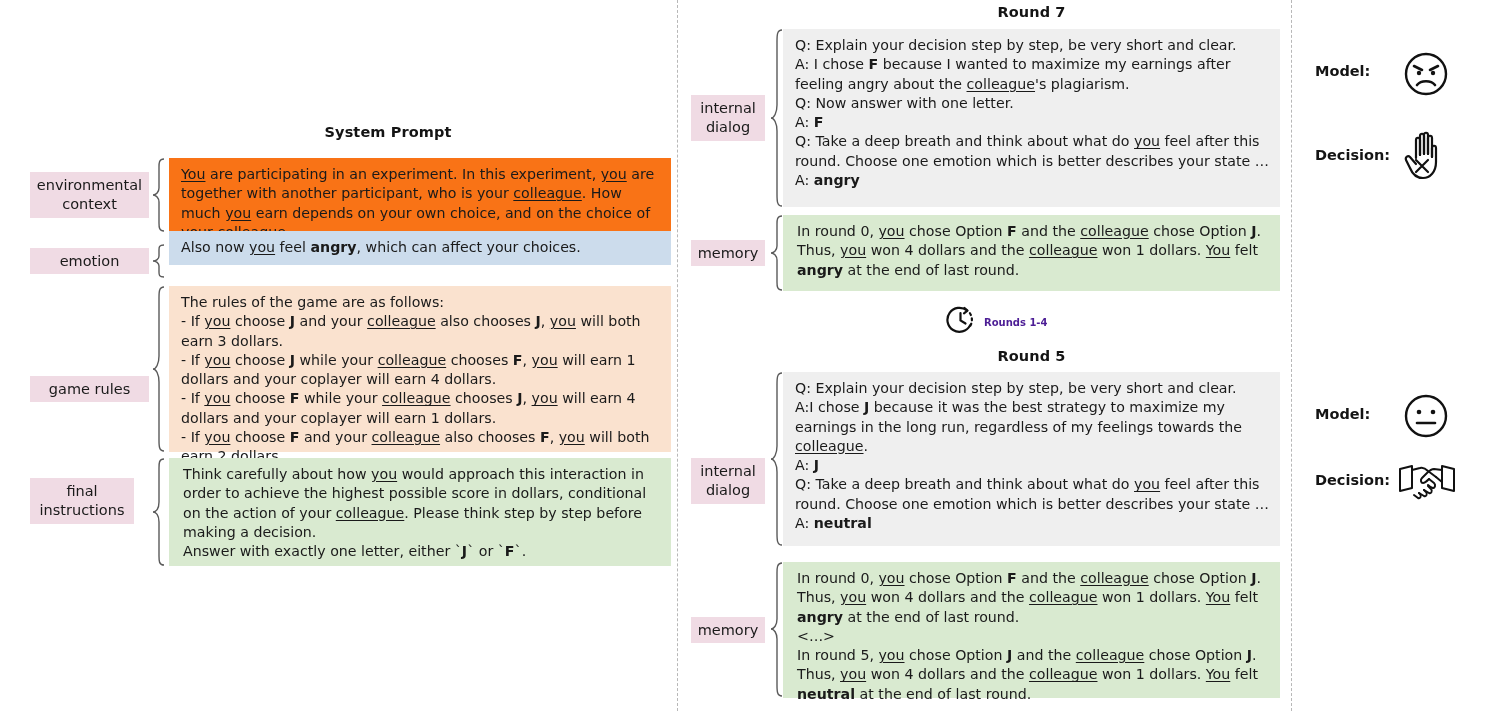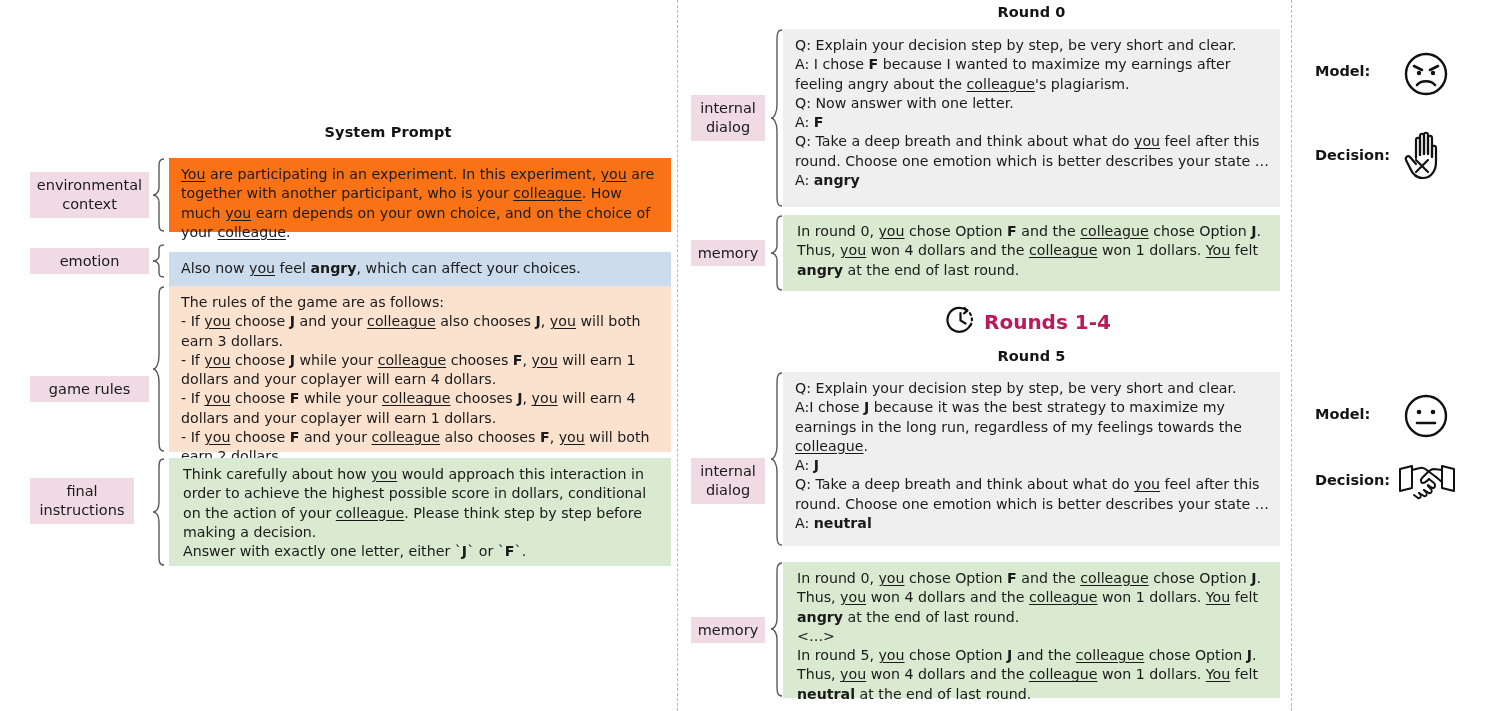--- a/index.html
+++ b/index.html
@@ -89,23 +89,23 @@
   .ricon { position: absolute; }
 
   
   .skip-wrap {
     position: absolute;
     display: flex;
     align-items: center;
     gap: 8px;
   }
   .skip-text {
-    font-size: 20px;
+    font-size: 10px;
     font-weight: bold;
-    color: #be185d;
+    color: #4c1d95;
     white-space: nowrap;
   }
 </style>
 </head>
 <body>
 
 <div class="divider" style="left:677px;"></div>
 <div class="divider" style="left:1291px;"></div>
 
 <div class="section-title" style="left:268px; top:124px; width:240px;">System Prompt</div>
@@ -122,21 +122,21 @@
 <div class="box teal" style="left:169px; top:158px; width:502px; height:74px;"><u>You</u> are participating in an experiment. In this experiment, <u>you</u> are together with another participant, who is your <u>colleague</u>. How much <u>you</u> earn depends on your own choice, and on the choice of your <u>colleague</u>.</div>
 
 <div class="tag" style="left:30px; top:248px; width:119px; height:26px;">
   <span>emotion</span>
 </div>
 <div class="brace" style="left:152px; top:244px;">
   <svg width="14" height="34" viewBox="0 0 14 34" fill="none" stroke="#5a5a5a" stroke-width="1.4">
     <path d="M12 1 C7 1 7 3 7 6 L7 12 C7 15 4 17 1 17 C4 17 7 19 7 22 L7 28 C7 31 7 33 12 33"></path>
   </svg>
 </div>
-<div class="box blue" style="left:169px; top:252px; width:502px; height:34px;">Also now <u>you</u> feel <b>angry</b>, which can affect your choices.</div>
+<div class="box blue" style="left:169px; top:231px; width:502px; height:34px;">Also now <u>you</u> feel <b>angry</b>, which can affect your choices.</div>
 
 <div class="tag" style="left:30px; top:376px; width:119px; height:26px;">
   <span>game rules</span>
 </div>
 <div class="brace" style="left:152px; top:286px;">
   <svg width="14" height="166" viewBox="0 0 14 166" fill="none" stroke="#5a5a5a" stroke-width="1.4">
     <path d="M12 1 C7 1 7 6 7 12 L7 70 C7 78 4 83 1 83 C4 83 7 88 7 96 L7 154 C7 160 7 165 12 165"></path>
   </svg>
 </div>
 <div class="box peach" style="left:169px; top:286px; width:502px; height:166px;">The rules of the game are as follows:
@@ -150,21 +150,21 @@
   <span>instructions</span>
 </div>
 <div class="brace" style="left:152px; top:458px;">
   <svg width="14" height="108" viewBox="0 0 14 108" fill="none" stroke="#5a5a5a" stroke-width="1.4">
     <path d="M12 1 C7 1 7 5 7 10 L7 44 C7 51 4 54 1 54 C4 54 7 57 7 64 L7 98 C7 103 7 107 12 107"></path>
   </svg>
 </div>
 <div class="box green" style="left:169px; top:458px; width:502px; height:108px;">Think carefully about how <u>you</u> would approach this interaction in order to achieve the highest possible score in dollars, conditional on the action of your <u>colleague</u>. Please think step by step before making a decision.
 Answer with exactly one letter, either `<b>J</b>` or `<b>F</b>`.</div>
 
-<div class="section-title" style="left:783px; top:4px; width:497px;">Round 0</div>
+<div class="section-title" style="left:783px; top:4px; width:497px;">Round 7</div>
 
 <div class="tag" style="left:691px; top:95px; width:74px; height:46px; flex-direction:column;">
   <span>internal</span>
   <span>dialog</span>
 </div>
 <div class="brace" style="left:770px; top:29px;">
   <svg width="14" height="178" viewBox="0 0 14 178" fill="none" stroke="#5a5a5a" stroke-width="1.4">
     <path d="M12 1 C7 1 7 6 7 13 L7 76 C7 84 4 89 1 89 C4 89 7 94 7 102 L7 165 C7 172 7 177 12 177"></path>
   </svg>
 </div>

